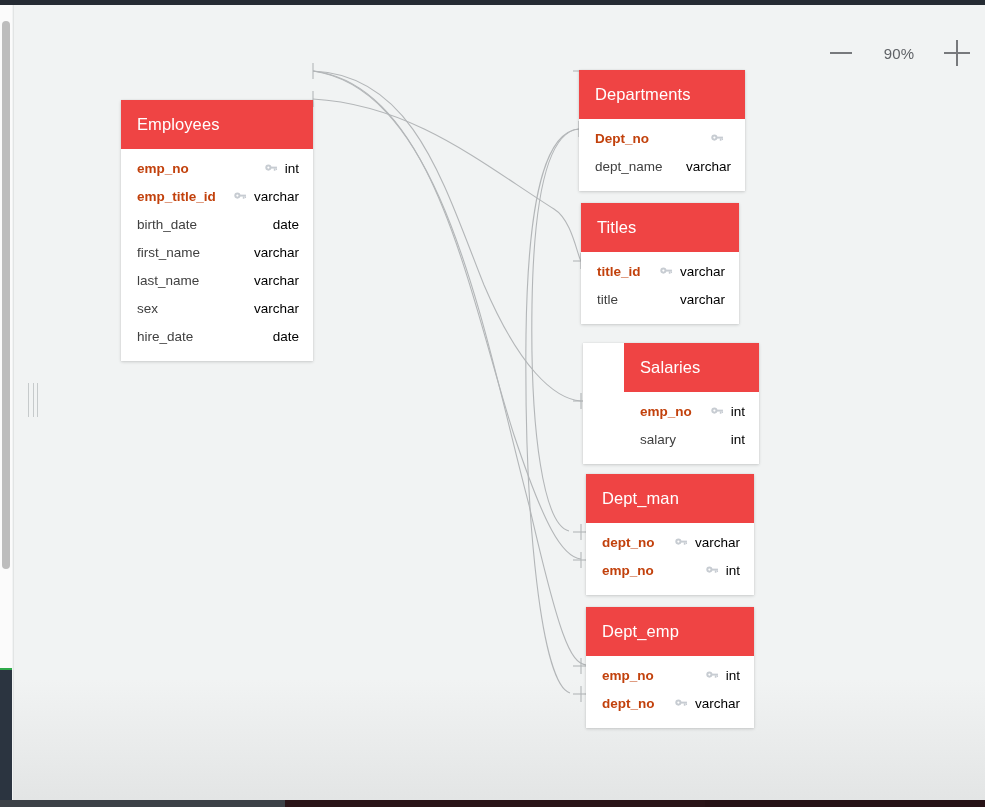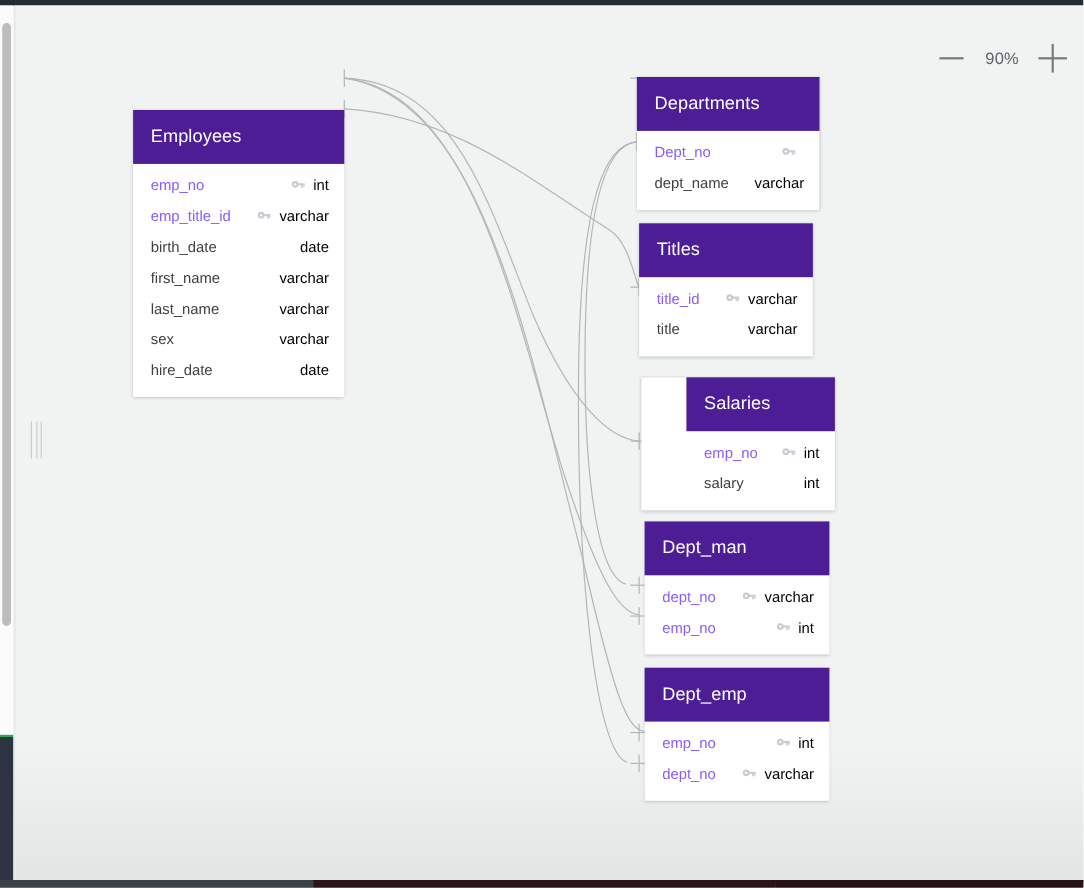--- a/index.html
+++ b/index.html
@@ -109,21 +109,21 @@
     width: 1px;
     background: #c6cacb;
   }
 
   
   .zoom-control {
     position: absolute;
     right: 8px; top: 33px;
     display: flex;
     align-items: center;
-    gap: 6px;
+    gap: 18px;
     z-index: 40;
   }
   .zoom-btn {
     width: 40px; height: 40px;
     display: flex; align-items: center; justify-content: center;
     cursor: pointer;
     position: relative;
     user-select: none;
   }
   .zoom-btn .bar-h {
@@ -147,43 +147,43 @@
   }
 
   
   .er-table {
     position: absolute;
     background: #ffffff;
     box-shadow: 0 1px 3px rgba(0,0,0,0.16), 0 0 1px rgba(0,0,0,0.10);
     z-index: 20;
   }
   .er-head {
-    background: #4c1d95;
+    background: #ef4444;
     color: #ffffff;
     font-size: 16.5px;
     padding: 16px 0 16px 16px;
     line-height: 1;
     letter-spacing: 0.1px;
   }
   .er-body { padding: 6px 0 10px 0; }
   .er-row {
     display: flex;
     align-items: center;
     padding: 0 14px 0 16px;
     height: 28px;
     font-size: 13.5px;
     white-space: nowrap;
   }
   .er-row .col-name {
     color: #404040;
     flex: 0 0 auto;
   }
   .er-row.is-key .col-name {
-    color: #8b5cf6;
-    font-weight: normal;
+    color: #c2410c;
+    font-weight: bold;
   }
   .er-row .spacer { flex: 1 1 auto; min-width: 12px; }
   .er-row .col-type {
     color: #000000;
     flex: 0 0 auto;
   }
   .key-ico {
     flex: 0 0 auto;
     margin-right: 7px;
     display: inline-flex;

